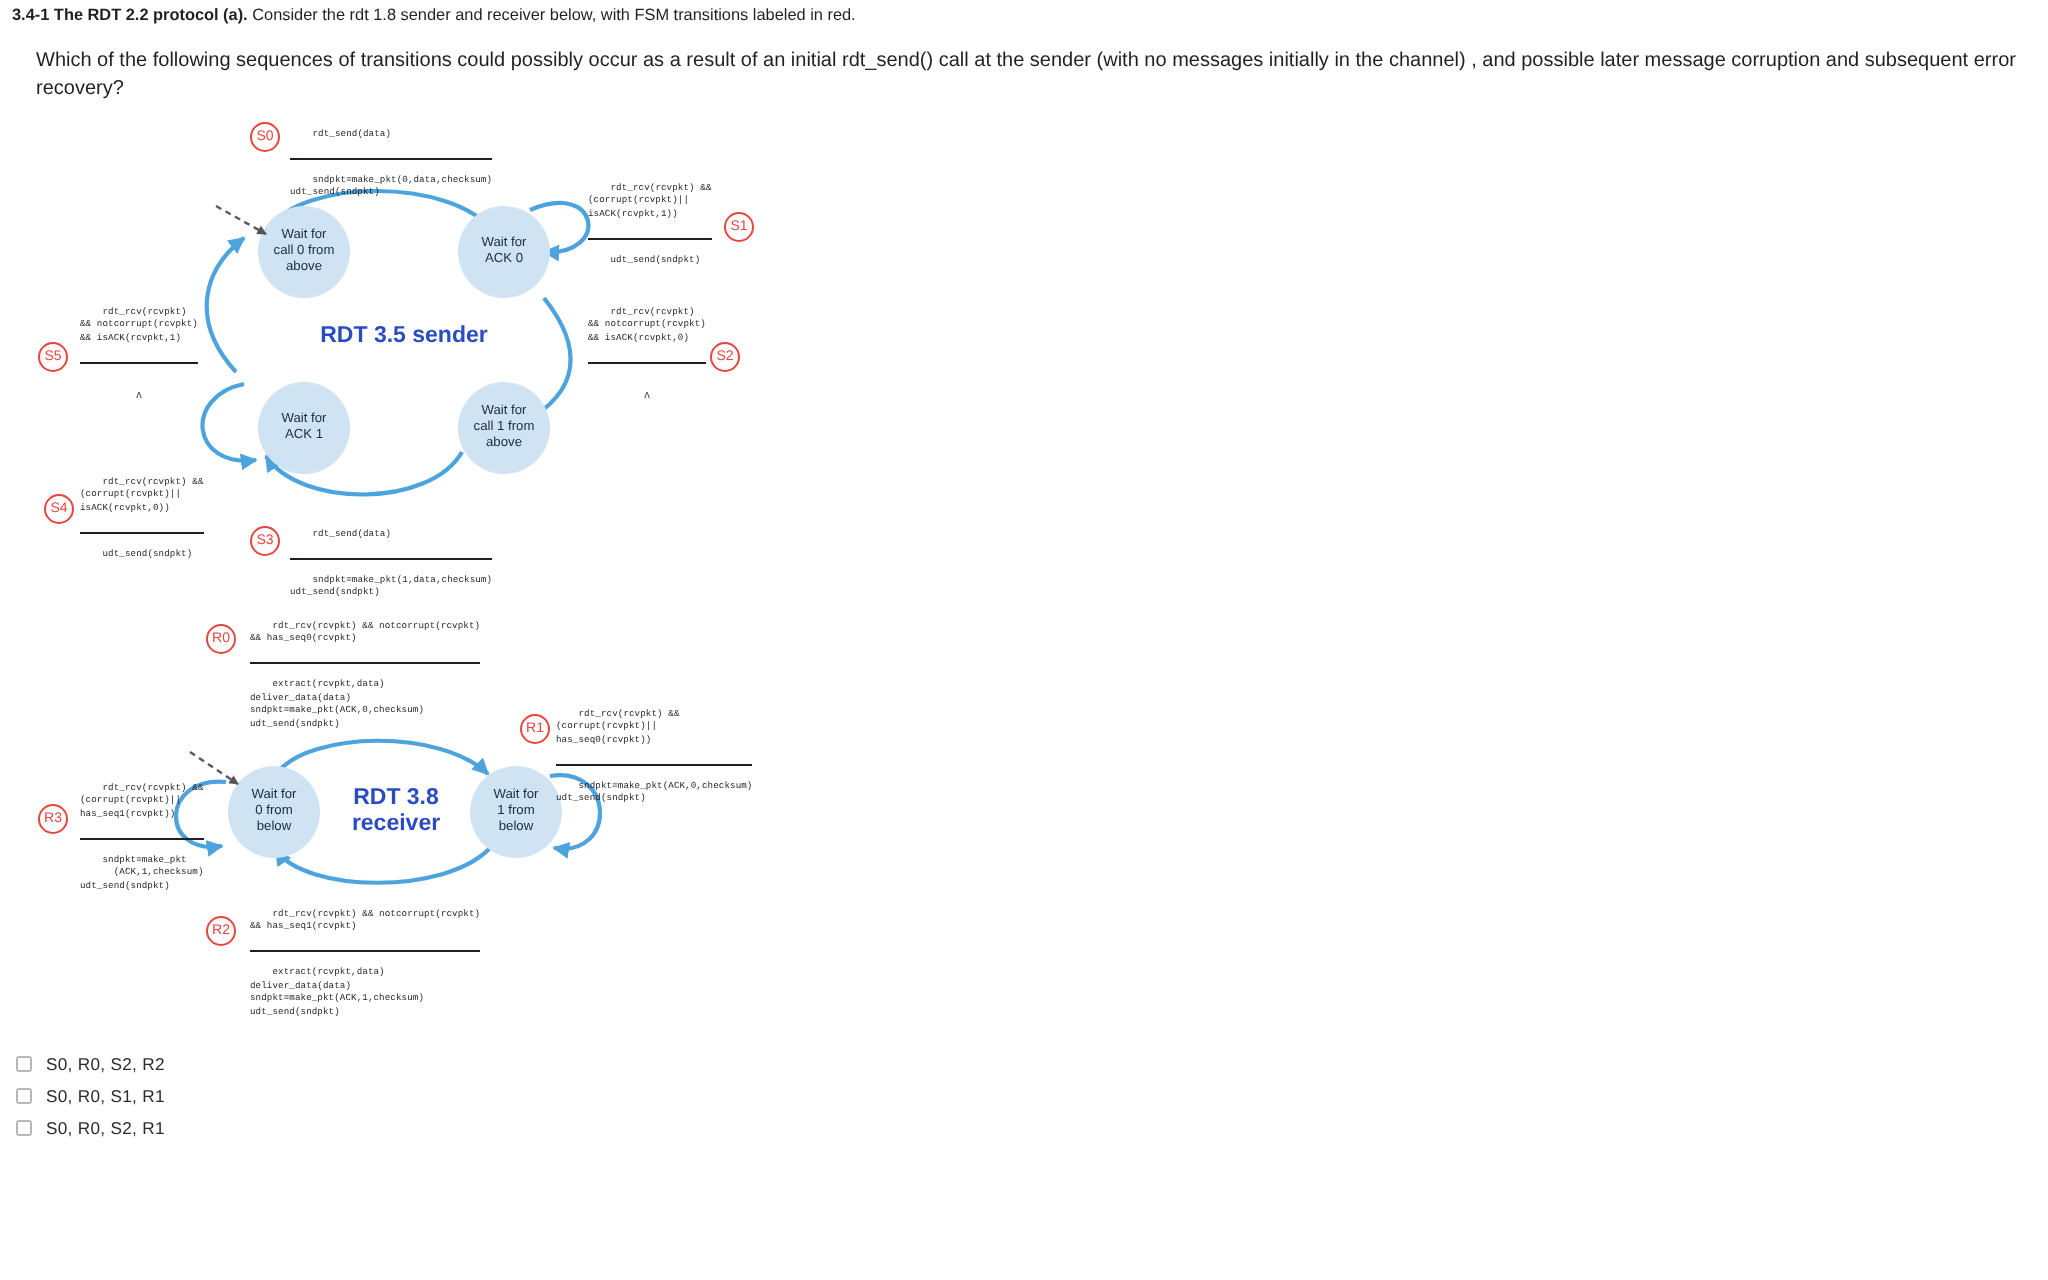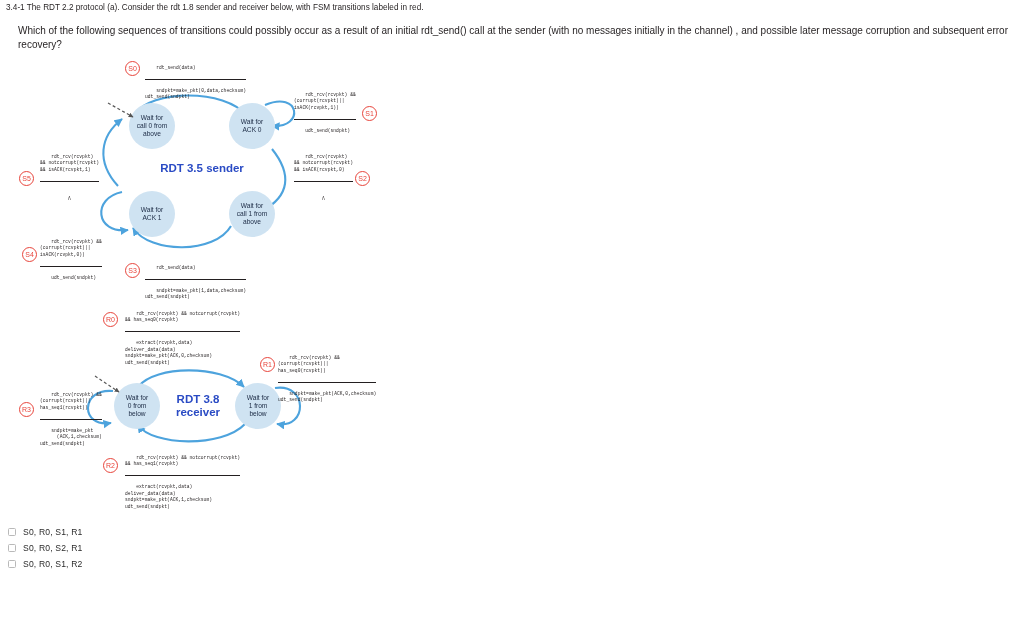--- a/index.html
+++ b/index.html
@@ -20,21 +20,21 @@
   
   .question-header {
     position: absolute;
     left: 6px;
     top: 2px;
     width: 1010px;
     font-size: 8.2px;
     line-height: 1.35;
     color: #231f20;
   }
-  .q-num { font-weight: normal; }
+  .q-num { font-weight: bold; }
   .q-sub {
     position: absolute;
     left: 18px;
     top: 24px;
     width: 1010px;
     font-size: 10px;
     line-height: 1.35;
     color: #231f20;
   }
 
@@ -296,23 +296,23 @@
       (ACK,1,checksum)
 udt_send(sndpkt)</span>
   </div>
   <div class="tag" style="left:19px; top:356px;">R3</div>
 
 </div>
 
 <div class="answers">
   <div class="answer-row">
     <span class="cbox"></span>
+    <span class="answer-label">S0, R0, S2, R2</span>
+  </div>
+  <div class="answer-row">
+    <span class="cbox"></span>
     <span class="answer-label">S0, R0, S1, R1</span>
   </div>
   <div class="answer-row">
     <span class="cbox"></span>
     <span class="answer-label">S0, R0, S2, R1</span>
   </div>
-  <div class="answer-row">
-    <span class="cbox"></span>
-    <span class="answer-label">S0, R0, S1, R2</span>
-  </div>
 </div>
 
 </body></html>

